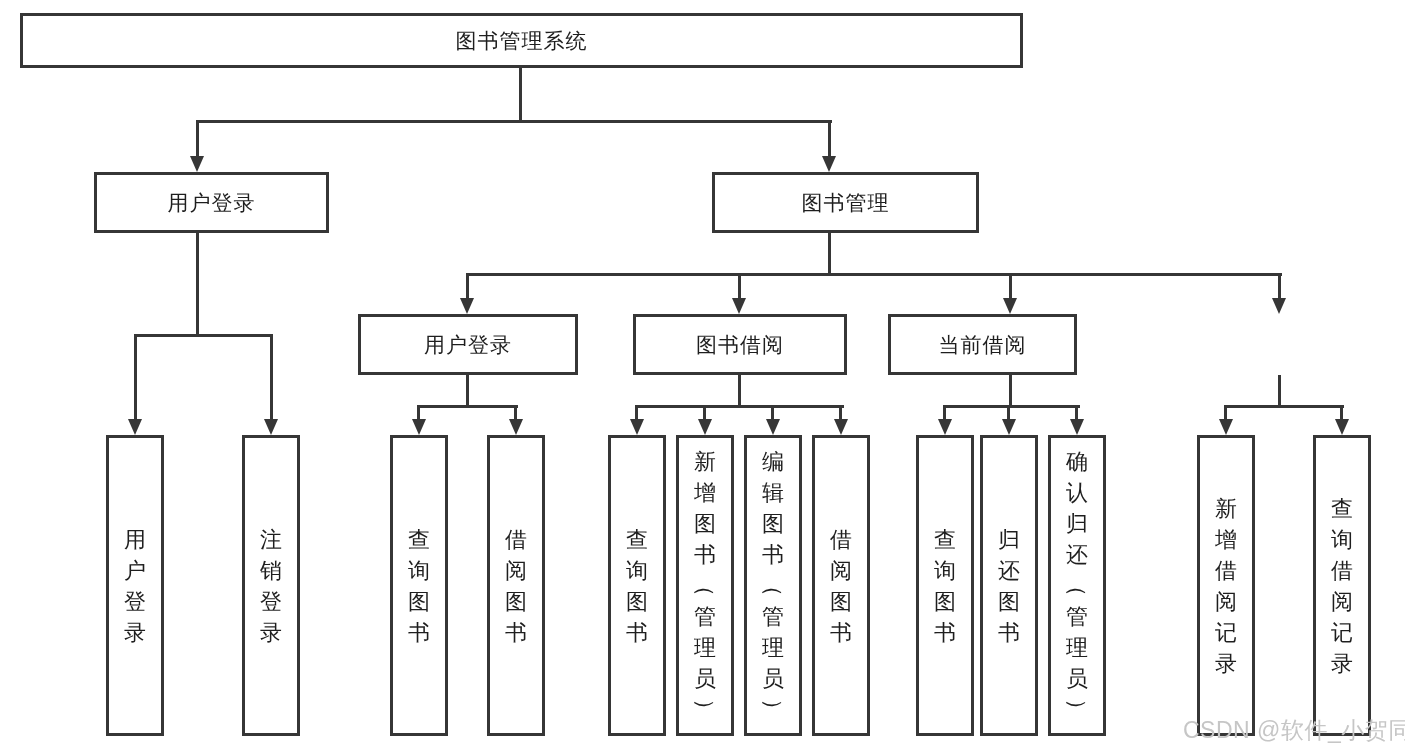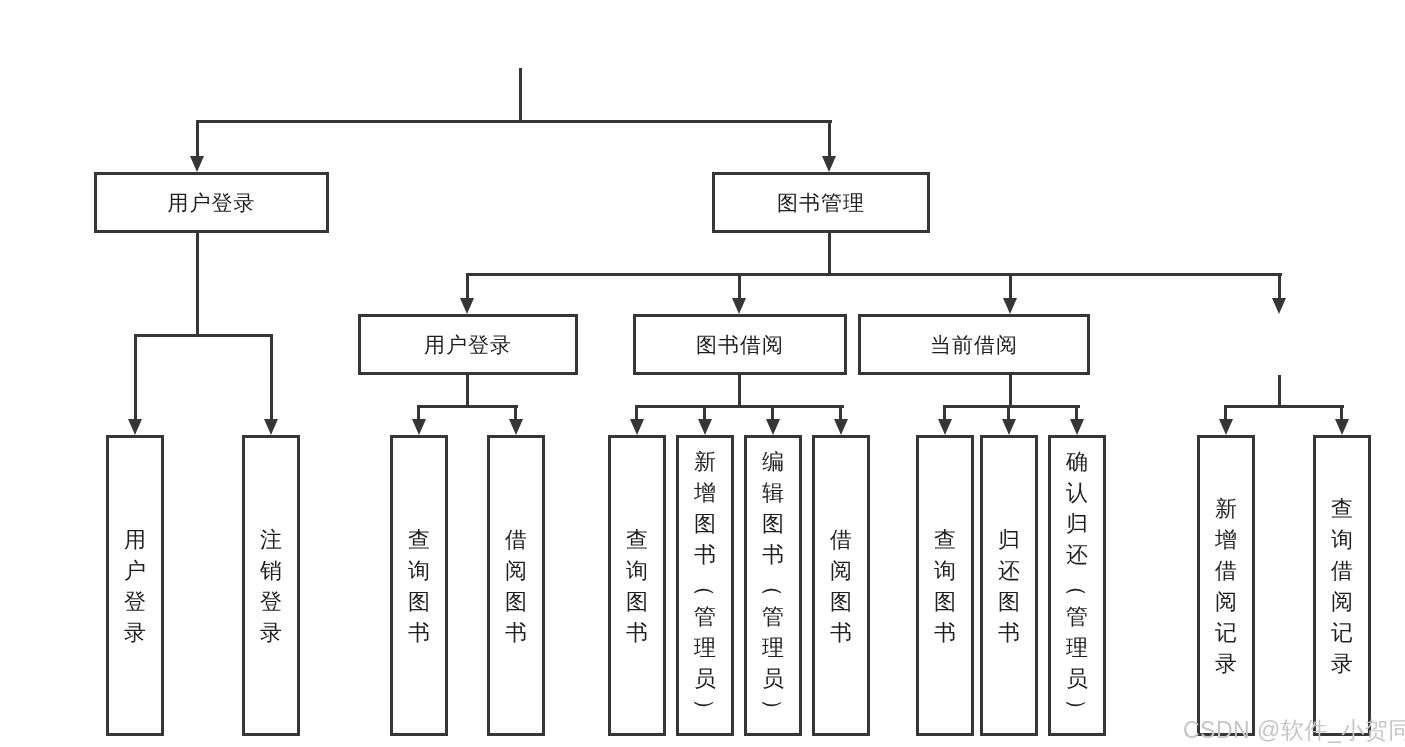--- a/index.html
+++ b/index.html
@@ -28,34 +28,37 @@
   .watermark{
     position:absolute;left:1183px;top:715px;z-index:5;white-space:nowrap;
     font-size:23px;color:var(--watermark-color);letter-spacing:0.5px;
   }
 </style>
 </head>
 <body>
 
 <div class="canvas">
 
+  <div class="box" style="left:20px;top:13px;width:1003px;height:55px;">
+    <span>图书管理系统</span>
+  </div>
 
   <div>
     <div class="line" style="left:519px;top:68px;width:3px;height:54px;"></div>
     <div class="line" style="left:196px;top:120px;width:636px;height:3px;"></div>
     <div class="line" style="left:196px;top:120px;width:3px;height:37px;"></div>
     <div class="line" style="left:828px;top:120px;width:3px;height:37px;"></div>
     <div class="arrow" style="left:190px;top:156px;"></div>
     <div class="arrow" style="left:822px;top:156px;"></div>
   </div>
 
   <div class="box" style="left:80px;top:172px;width:235px;height:61px;margin-left:14px;">
     <span>用户登录</span>
   </div>
-  <div class="box" style="left:712px;top:172px;width:218px;height:61px;">
+  <div class="box" style="left:712px;top:172px;width:267px;height:61px;">
     <span>图书管理</span>
   </div>
 
   <div>
     <div class="line" style="left:196px;top:233px;width:3px;height:103px;"></div>
     <div class="line" style="left:134px;top:334px;width:139px;height:3px;"></div>
     <div class="line" style="left:134px;top:334px;width:3px;height:86px;"></div>
     <div class="line" style="left:270px;top:334px;width:3px;height:86px;"></div>
     <div class="arrow" style="left:128px;top:419px;"></div>
     <div class="arrow" style="left:264px;top:419px;"></div>
@@ -73,21 +76,21 @@
     <div class="arrow" style="left:1003px;top:298px;"></div>
     <div class="arrow" style="left:1272px;top:298px;"></div>
   </div>
 
   <div class="box" style="left:358px;top:314px;width:220px;height:61px;">
     <span>用户登录</span>
   </div>
   <div class="box" style="left:633px;top:314px;width:214px;height:61px;">
     <span>图书借阅</span>
   </div>
-  <div class="box" style="left:858px;top:314px;width:232px;height:61px;">
+  <div class="box" style="left:888px;top:314px;width:189px;height:61px;">
     <span>当前借阅</span>
   </div>
 
   <div>
     <div class="line" style="left:466px;top:375px;width:3px;height:32px;"></div>
     <div class="line" style="left:417px;top:405px;width:101px;height:3px;"></div>
     <div class="line" style="left:417px;top:405px;width:3px;height:16px;"></div>
     <div class="line" style="left:514px;top:405px;width:3px;height:16px;"></div>
     <div class="arrow" style="left:412px;top:419px;"></div>
     <div class="arrow" style="left:509px;top:419px;"></div>

